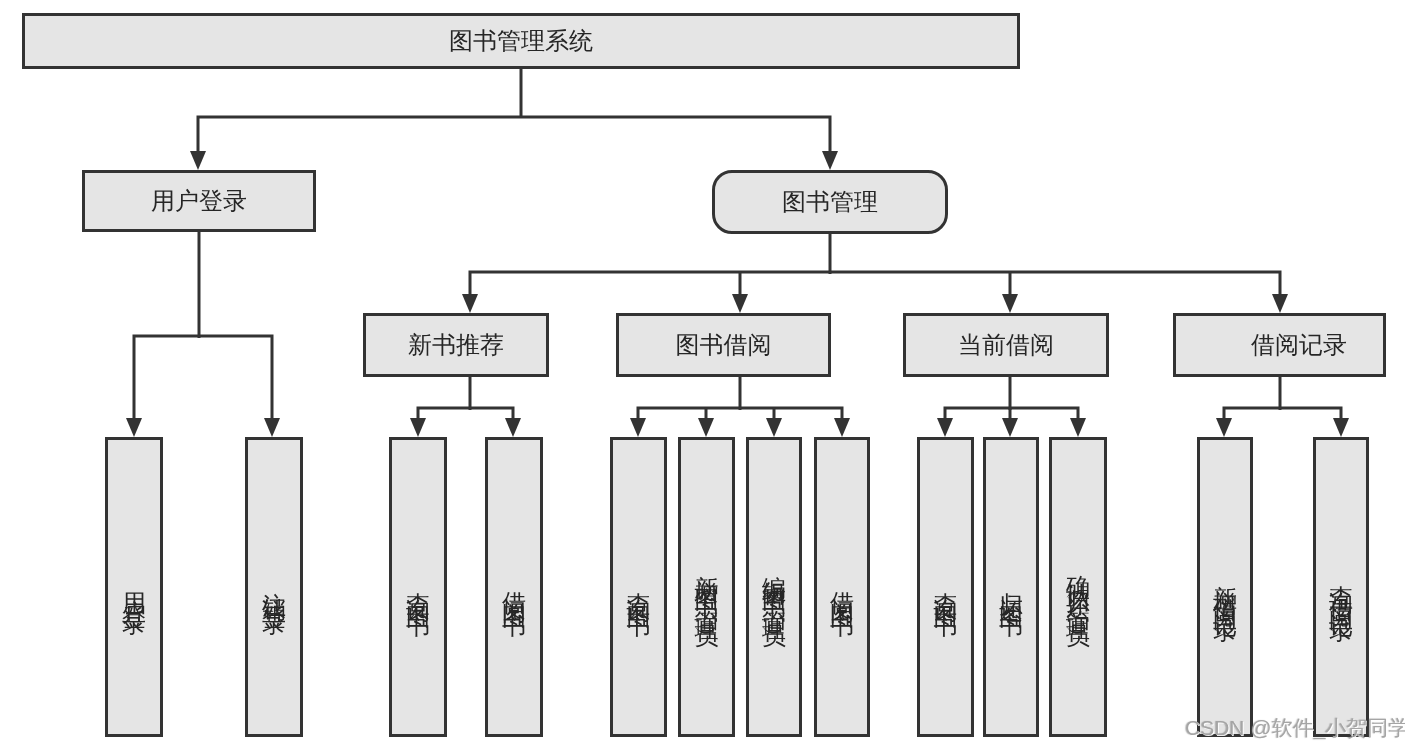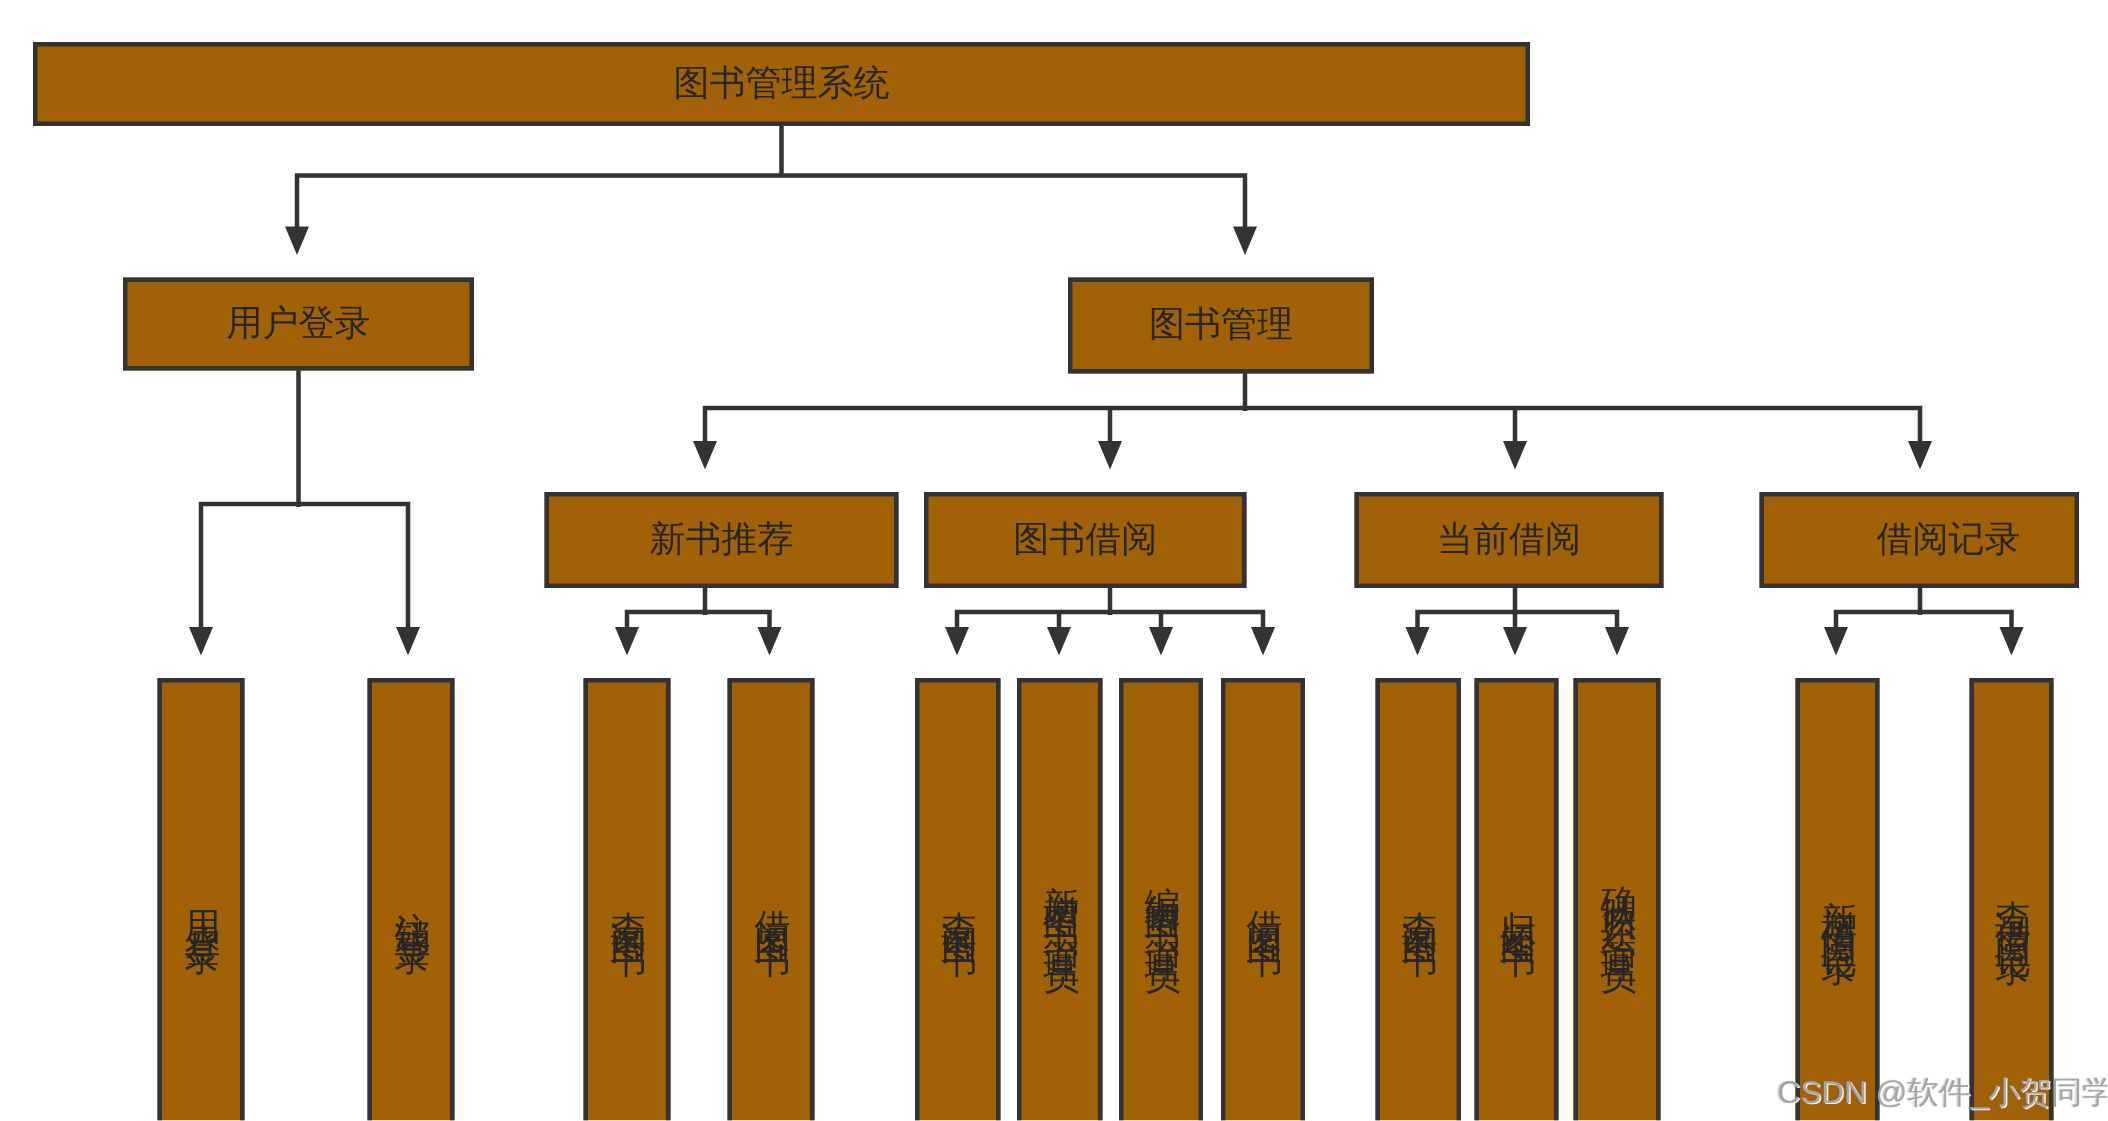--- a/index.html
+++ b/index.html
@@ -14,29 +14,28 @@
   .connectors {
     position: absolute;
     left: 0; top: 0;
     width: 1405px; height: 747px;
     pointer-events: none;
   }
   .node, .leaf {
     position: absolute;
     box-sizing: border-box;
     border: 3px solid #333333;
-    background: #a16207;
+    background: #e5e5e5;
     display: flex;
     align-items: center;
     justify-content: center;
     color: #262626;
     font-size: 24px;
     line-height: 1;
     z-index: 2;
-    margin-top: 15px;
   }
   .leaf span {
     writing-mode: vertical-rl;
     text-orientation: mixed;
     letter-spacing: 7px;
     line-height: 1;
     white-space: nowrap;
   }
   .watermark {
     position: absolute;
@@ -106,25 +105,25 @@
     </g>
   </svg>
 
   <div class="node" style="left:22px; top:13px; width:998px; height:56px;">
     <span>图书管理系统</span>
   </div>
 
   <div class="node" style="left:82px; top:170px; width:234px; height:62px;">
     <span>用户登录</span>
   </div>
-  <div class="node" style="left:712px; top:170px; width:204px; height:64px;">
+  <div class="node" style="left:712px; top:170px; width:236px; height:64px;border-radius:20px;">
     <span>图书管理</span>
   </div>
 
-  <div class="node" style="left:363px; top:313px; width:236px; height:64px;">
+  <div class="node" style="left:363px; top:313px; width:186px; height:64px;">
     <span>新书推荐</span>
   </div>
   <div class="node" style="left:616px; top:313px; width:215px; height:64px;">
     <span>图书借阅</span>
   </div>
   <div class="node" style="left:903px; top:313px; width:206px; height:64px;align-items:center;">
     <span>当前借阅</span>
   </div>
   <div class="node" style="left:1173px; top:313px; width:213px; height:64px;padding-left:39px;">
     <span>借阅记录</span>

